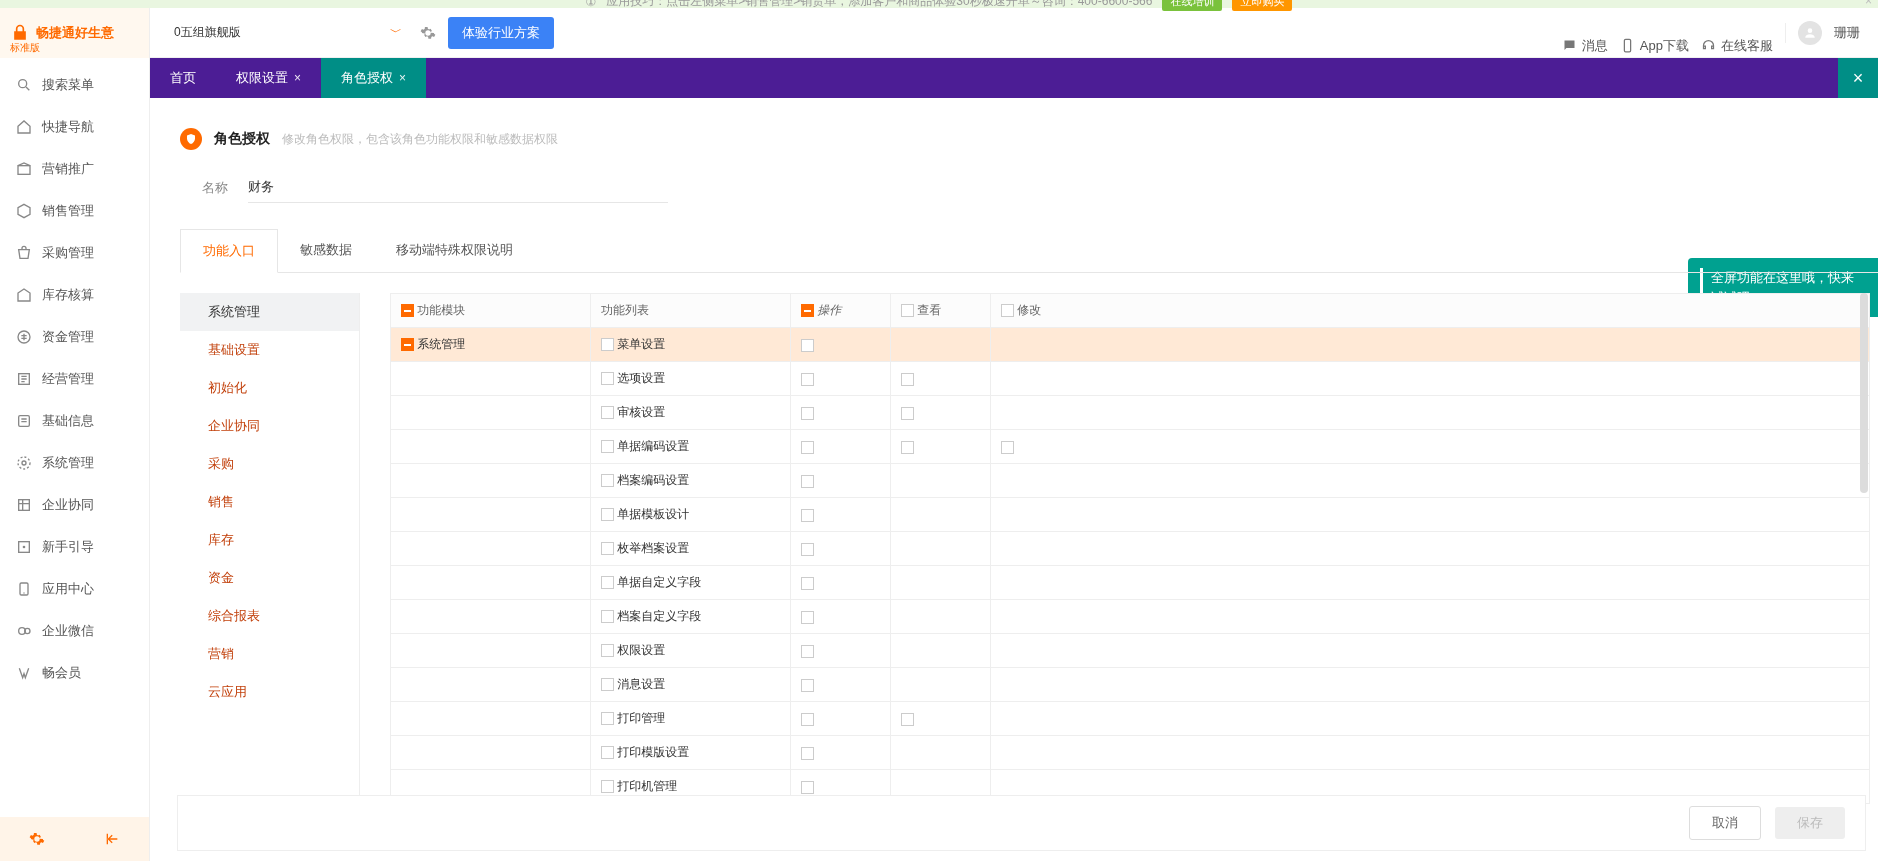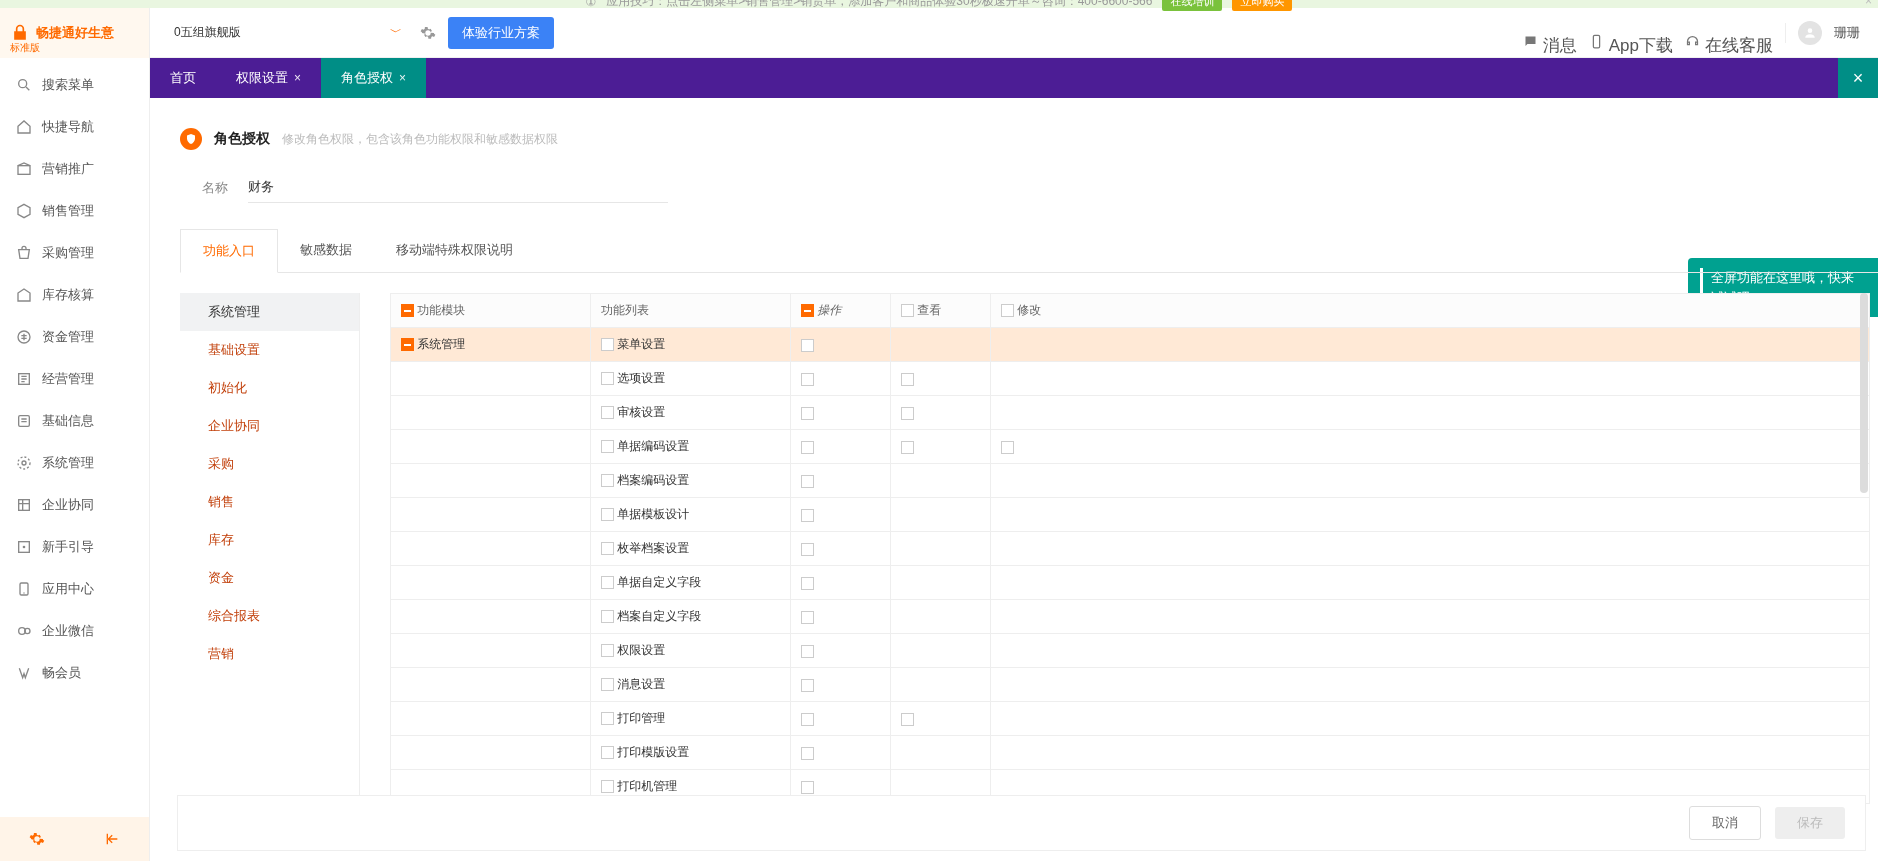--- a/index.html
+++ b/index.html
@@ -30,21 +30,21 @@
   
   
   .right-col { flex: 1; display: flex; flex-direction: column; min-width: 0; }
   
   
   .top-header { height: 50px; display: flex; align-items: center; padding: 0 18px; gap: 12px; border-bottom: 1px solid #f0f0f0; }
   .org-select { width: 240px; display: flex; justify-content: space-between; align-items: center; padding: 4px 6px; color: #333; cursor: pointer; }
   .org-select .chev { color: #ff6a00; }
   .cta-btn { background: #3b82f6; color: #fff; padding: 7px 14px; border-radius: 3px; font-size: 13px; cursor: pointer; }
   .spacer { flex: 1; }
-  .hdr-link { display: flex; gap: 5px; color: #555; font-size: 17px; cursor: pointer; margin-top: 26px; }
+  .hdr-link { display: flex; align-items: center; gap: 5px; color: #555; font-size: 13px; cursor: pointer; margin-top: 26px; }
   .hdr-link .ico { width: 15px; height: 15px; }
   .avatar { width: 24px; height: 24px; background: #e3e3e3; border-radius: 50%; display: flex; align-items: center; justify-content: center; color: #fff; }
   
   
   .tab-strip { height: 40px; background: #4c1d95; display: flex; align-items: stretch; position: relative; }
   .tab { display: flex; align-items: center; padding: 0 20px; color: #fff; font-size: 13px; cursor: pointer; gap: 6px; }
   .tab.active { background: #008e86; }
   .tab .close-x { font-size: 12px; opacity: .9; }
   .tab-strip .global-close { position: absolute; right: 0; top: 0; width: 40px; height: 40px; display:flex; align-items:center; justify-content:center; color:#fff; background:#008e86; cursor:pointer; font-size: 18px; }
   
@@ -321,20 +321,21 @@
                 <div class="cat-item active">系统管理</div>
                 <div class="cat-item">基础设置</div>
                 <div class="cat-item">初始化</div>
                 <div class="cat-item">企业协同</div>
                 <div class="cat-item">采购</div>
                 <div class="cat-item">销售</div>
                 <div class="cat-item">库存</div>
                 <div class="cat-item">资金</div>
                 <div class="cat-item">综合报表</div>
                 <div class="cat-item">营销</div>
+                <div class="cat-item">云应用</div>
               </div>
             <div class="table-pane">
               <table class="perm-table">
                 <thead>
                   <tr>
                     <th class="col-module"><span class="cb partial"></span> <span>功能模块</span></th>
                     <th class="col-list">功能列表</th>
                     <th class="col-op"><span class="cb partial"></span> <span>操作</span></th>
                     <th class="col-view"><span class="cb"></span> <span>查看</span></th>
                     <th class="col-edit"><span class="cb"></span> <span>修改</span></th>

